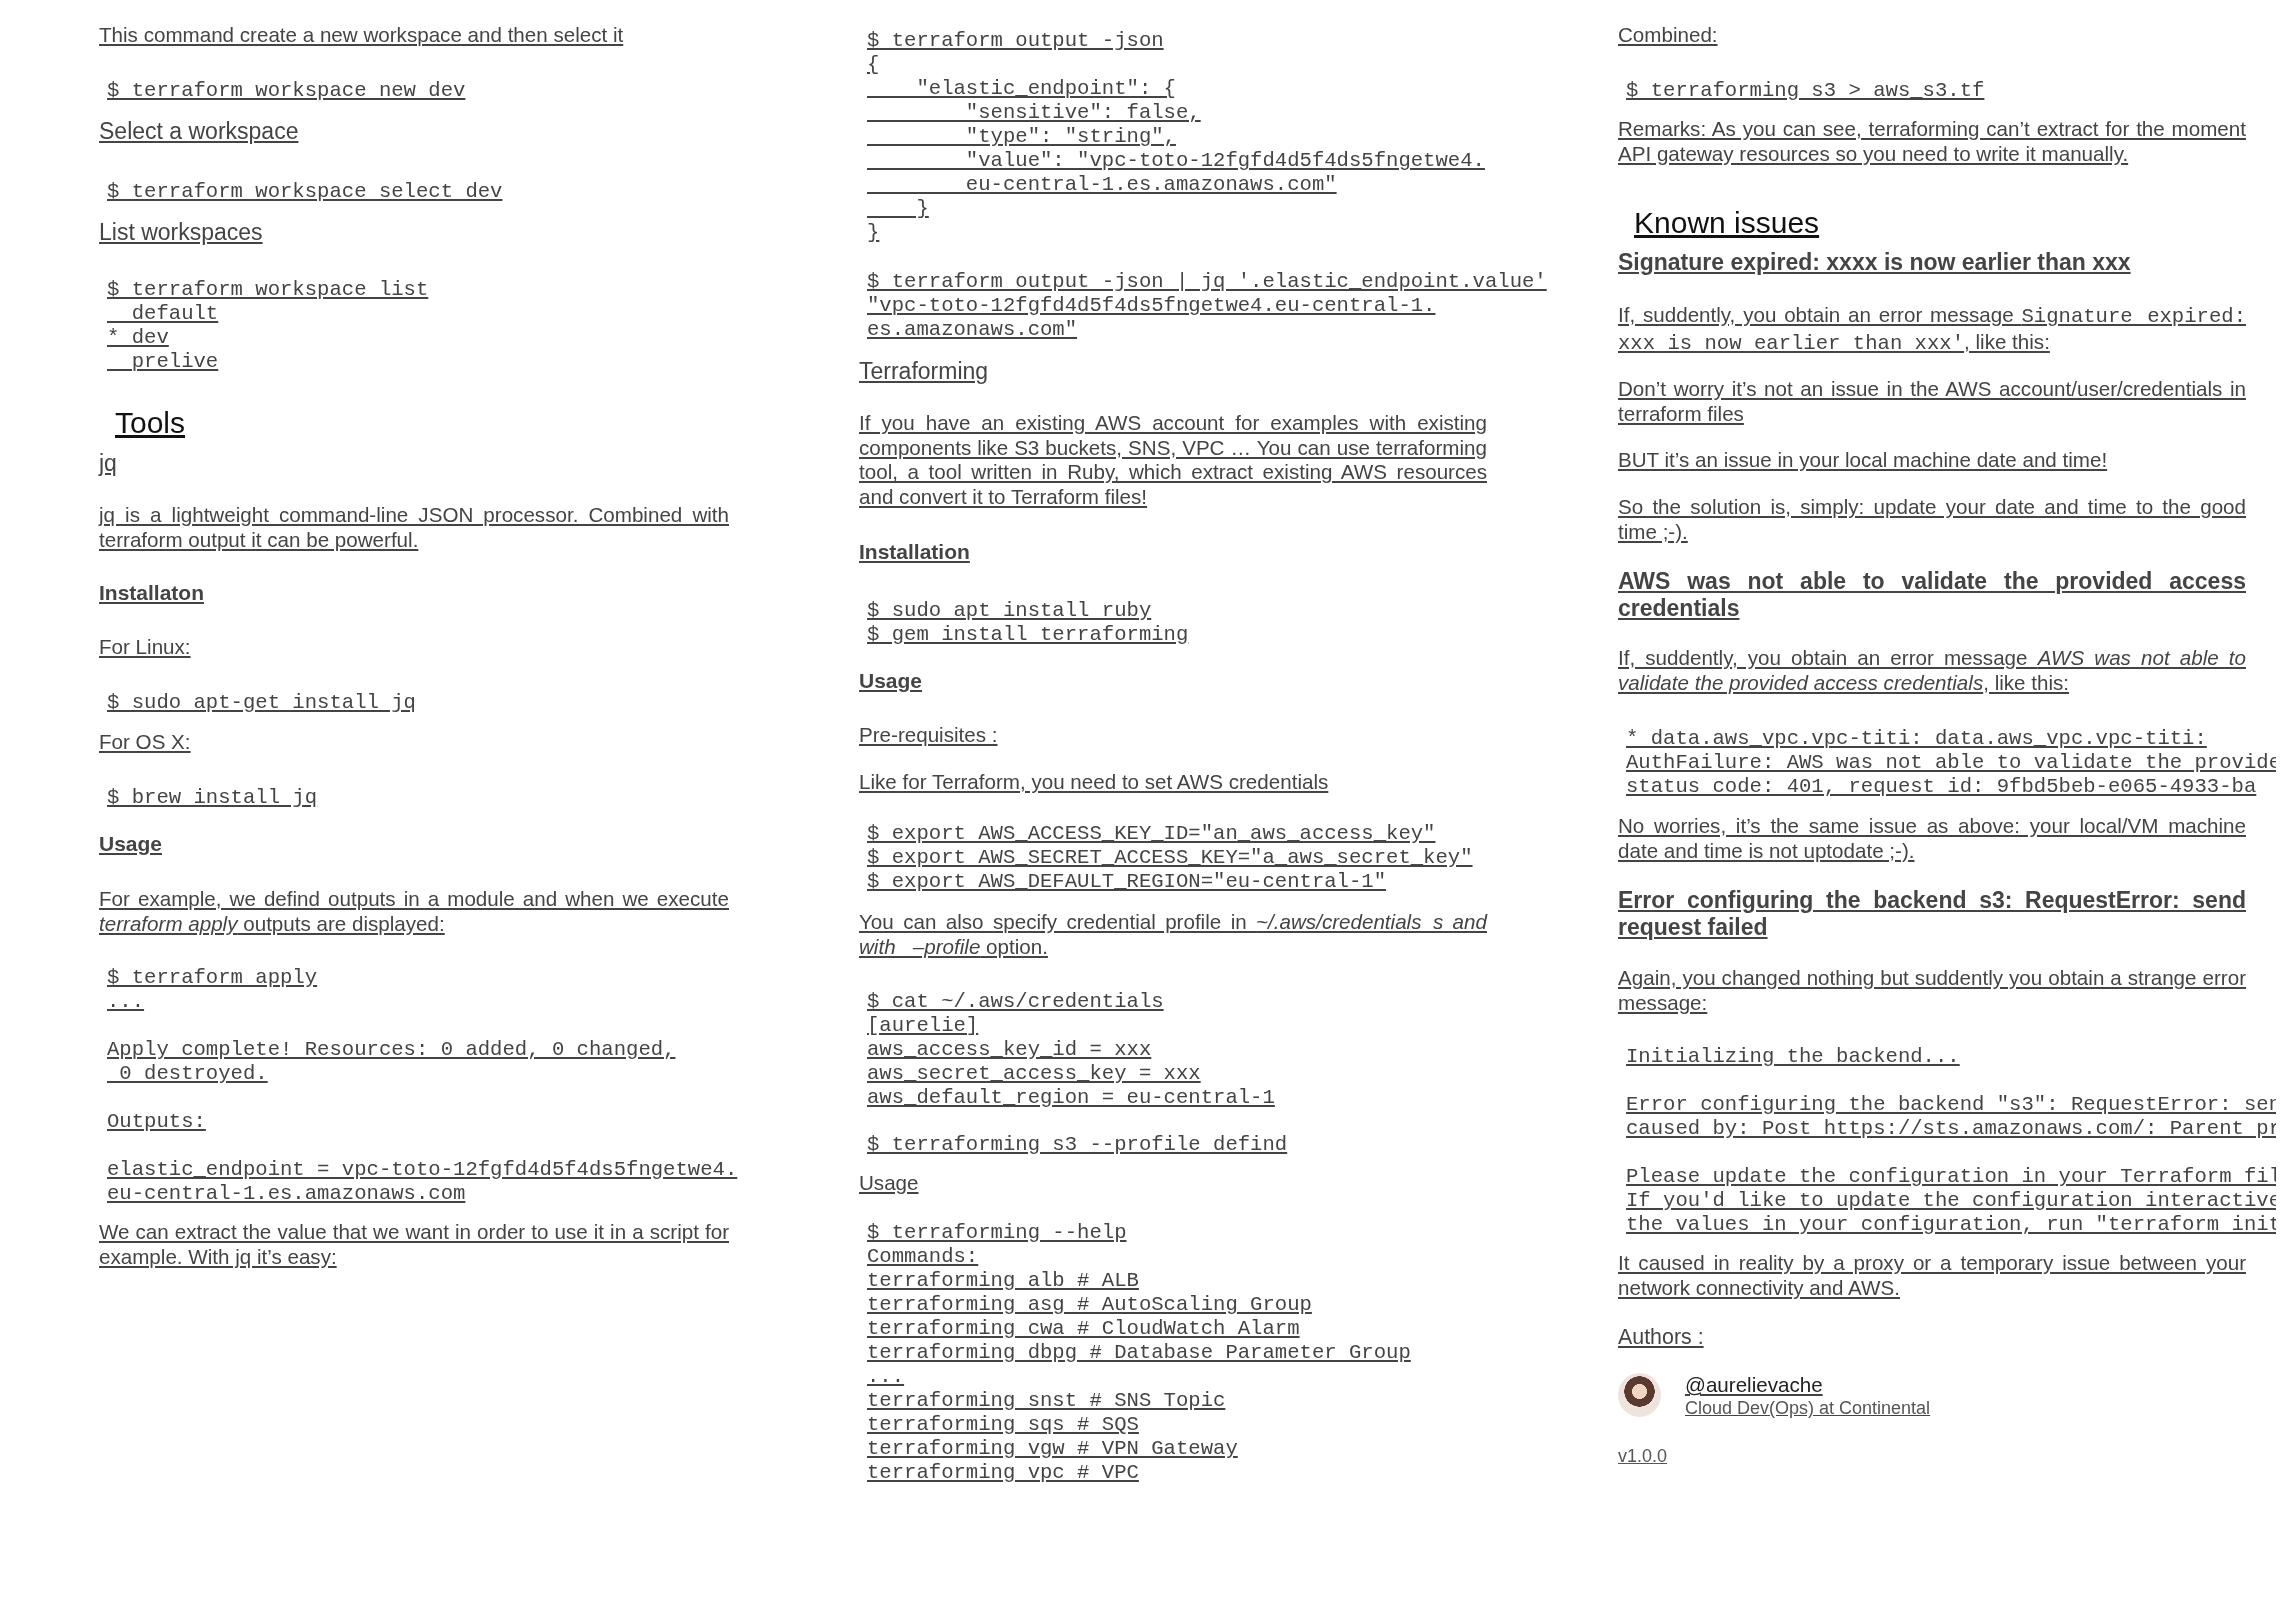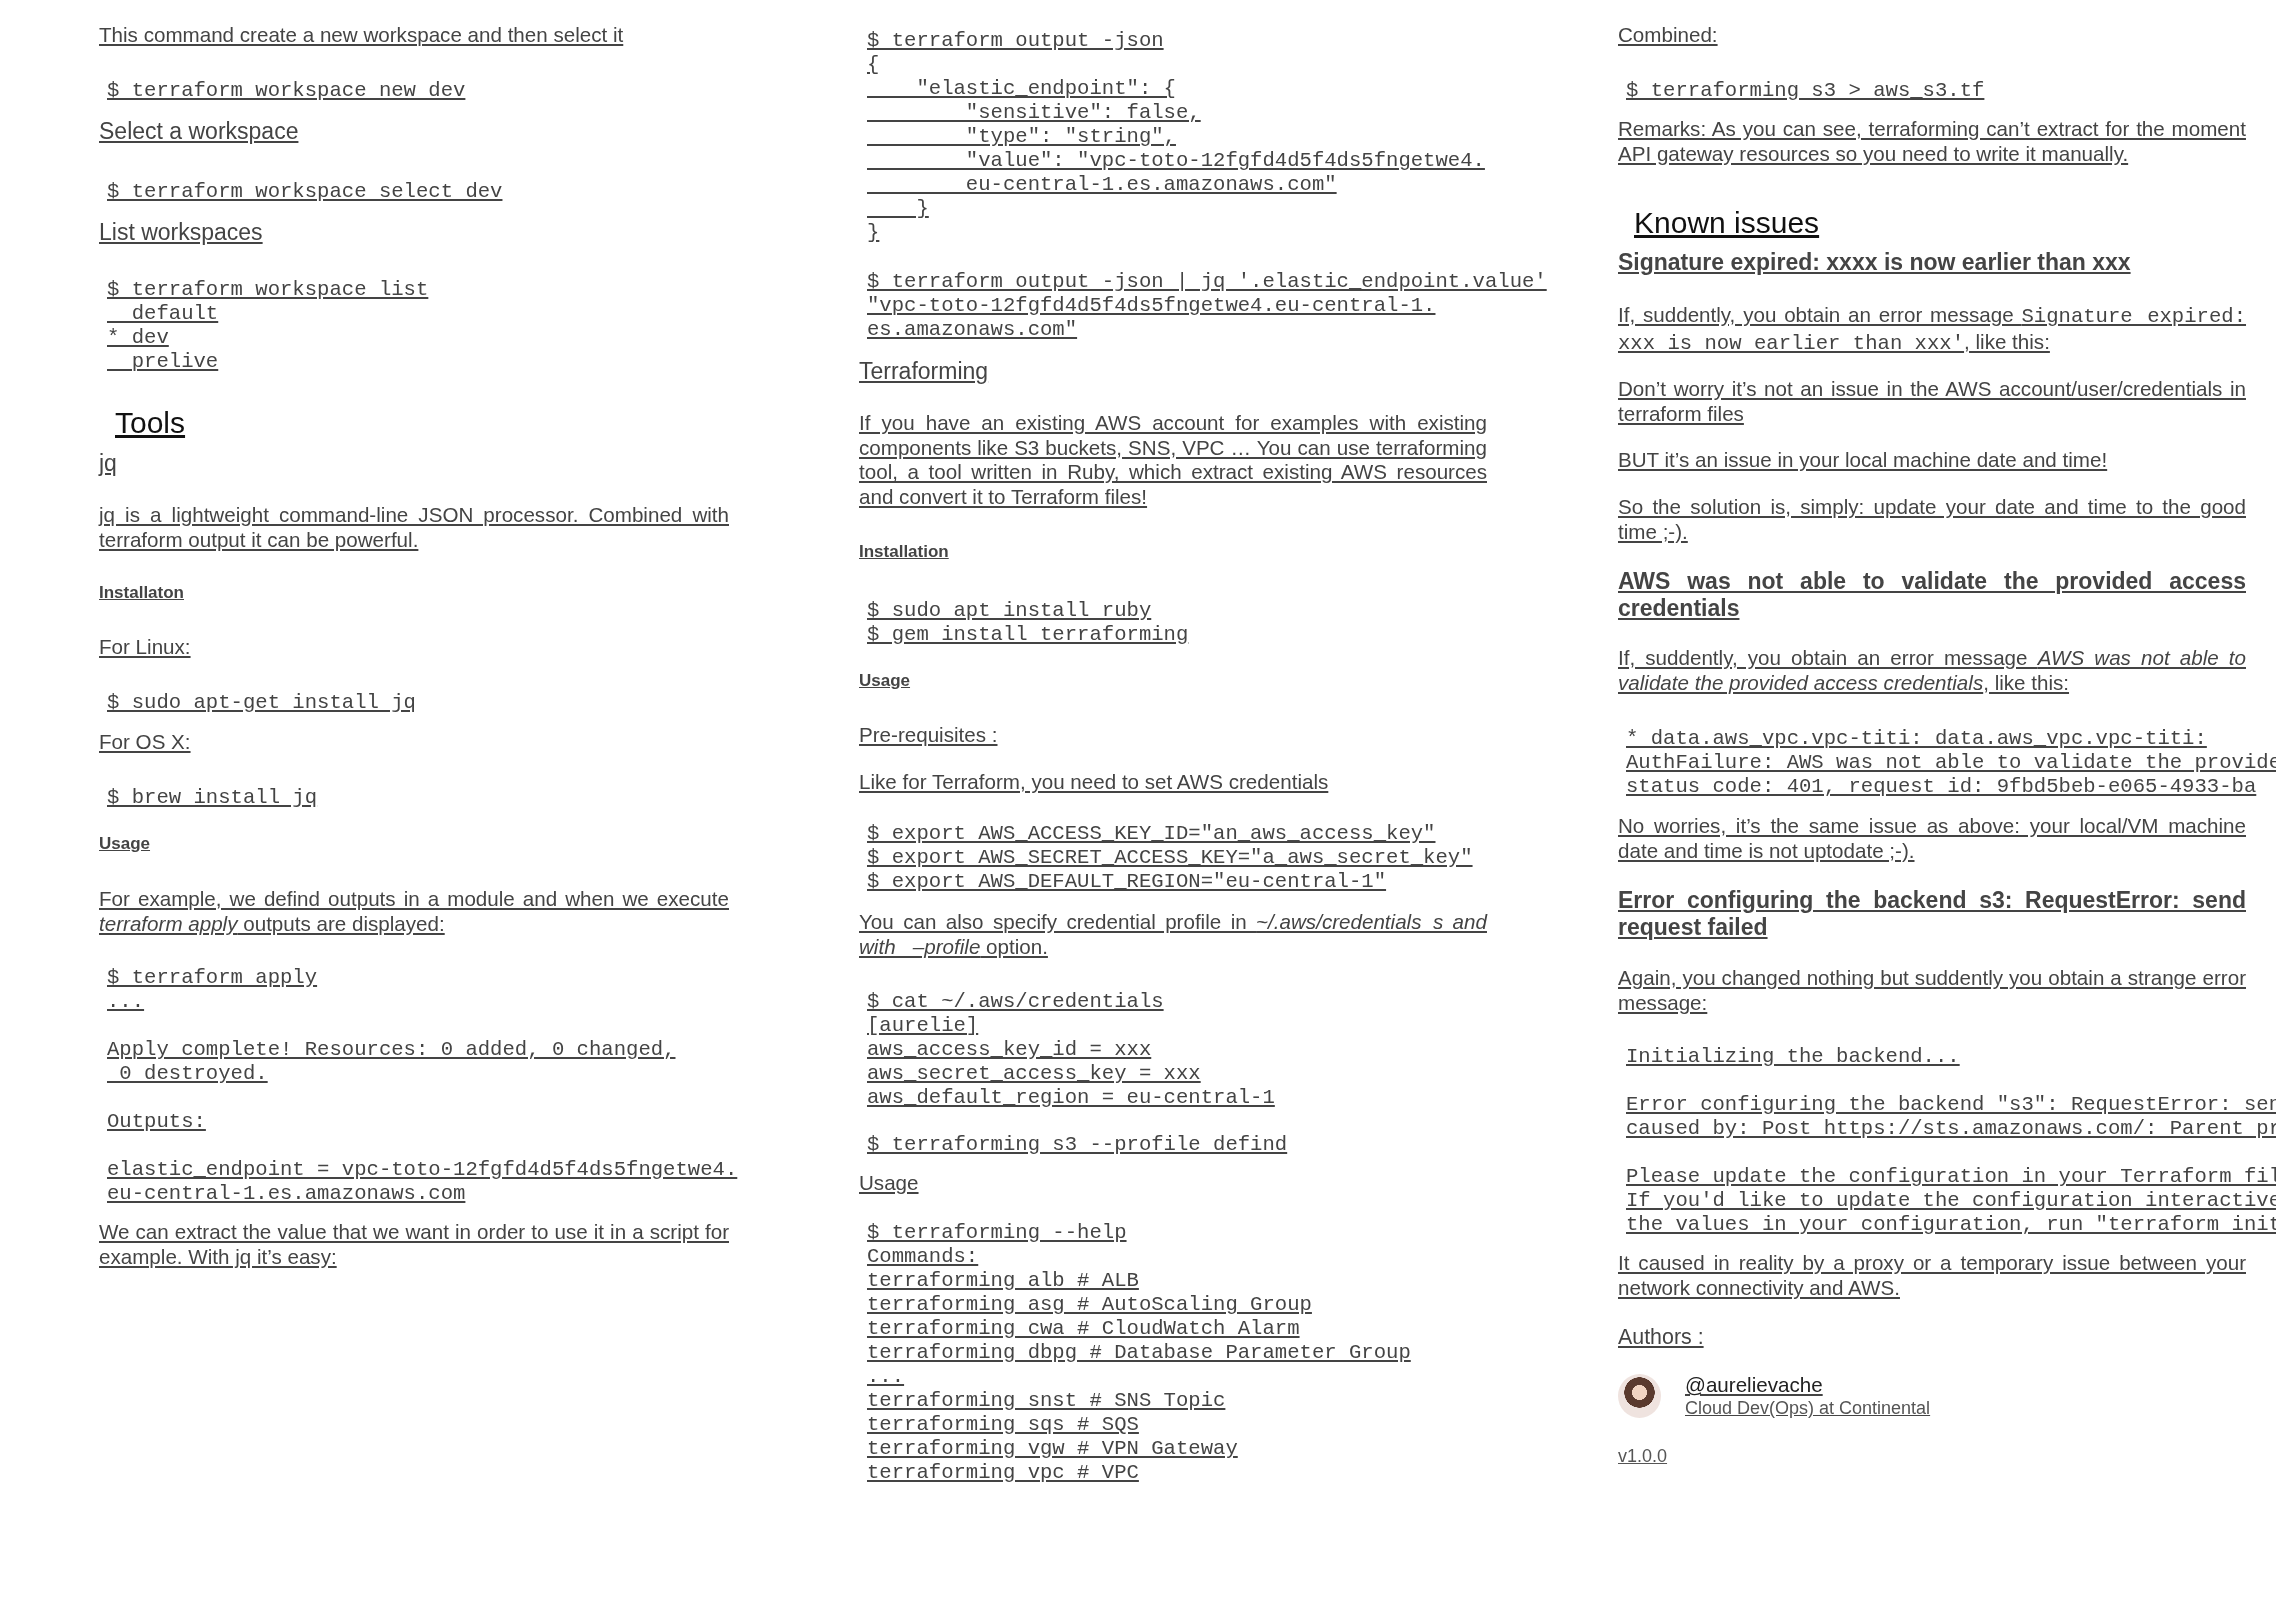--- a/index.html
+++ b/index.html
@@ -15,25 +15,25 @@
   .col-2 pre { width: 694px; }
   .col-3 pre { width: 650px; }
   p { font-size: 20.6px; line-height: 24.6px; margin: 0; text-align: justify; }
   pre {
     font-family: "Liberation Mono", monospace; font-size: 20.6px; line-height: 24px;
     margin: 8px; white-space: pre; color: #444444;
   }
   .h2 { font-size: 30px; line-height: 36px; font-weight: normal; color: #111111; margin: 16px; }
   .h3 { font-size: 23px; line-height: 27px; font-weight: normal; color: #444444; margin: 0; }
   .h3b { font-size: 23px; line-height: 27px; font-weight: bold; color: #444444; margin: 0; text-align: justify; }
-  .h4 { font-size: 17px; line-height: 24.6px; font-weight: bold; color: #444444; margin: 0; }
+  .h4 { font-size: 21px; line-height: 24.6px; font-weight: bold; color: #444444; margin: 0; }
   .abs { position: absolute; left: 0; right: 0; text-decoration: underline; }
   em { font-style: italic; }
   code.inline { font-family: "Liberation Mono", monospace; font-size: 20.6px; }
-  .author { display: flex; align-items: center; }
+  .author { display: flex; }
   .avatar {
     width: 43px; height: 44px; border-radius: 50%;
     background: radial-gradient(circle at 50% 42%, #f1d4c2 0 22%, #5a3a2e 23% 45%, #efe3df 46%);
     margin-right: 24px; flex-shrink: 0;
   }
   .author-name { font-size: 20.6px; line-height: 24px; color: #222222; }
   .author-role { font-size: 18px; line-height: 22px; color: #555555; }
   .version { font-size: 18px; line-height: 22px; color: #555555; }
 </style>
 </head>

